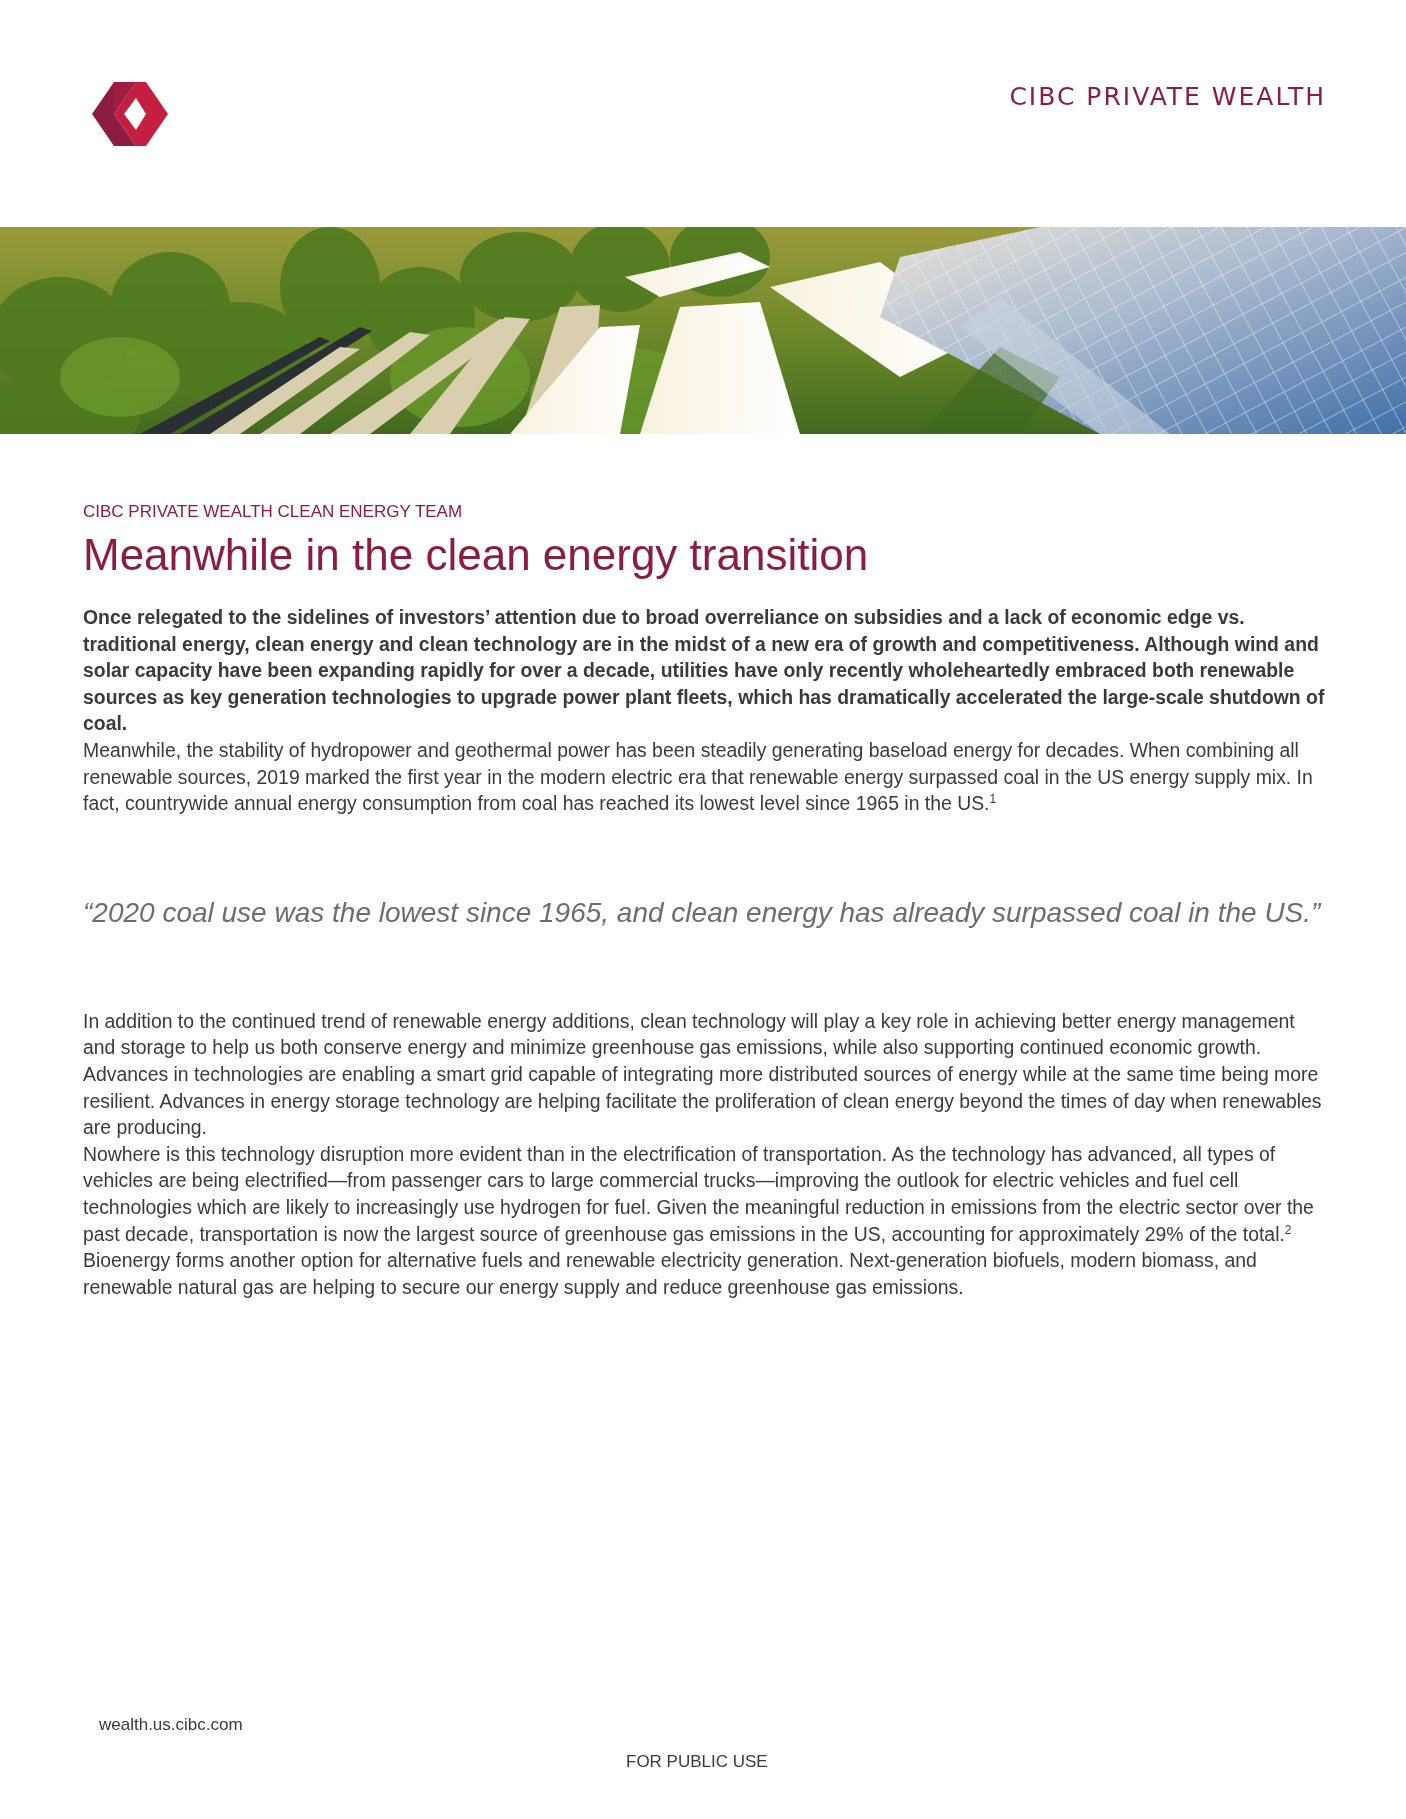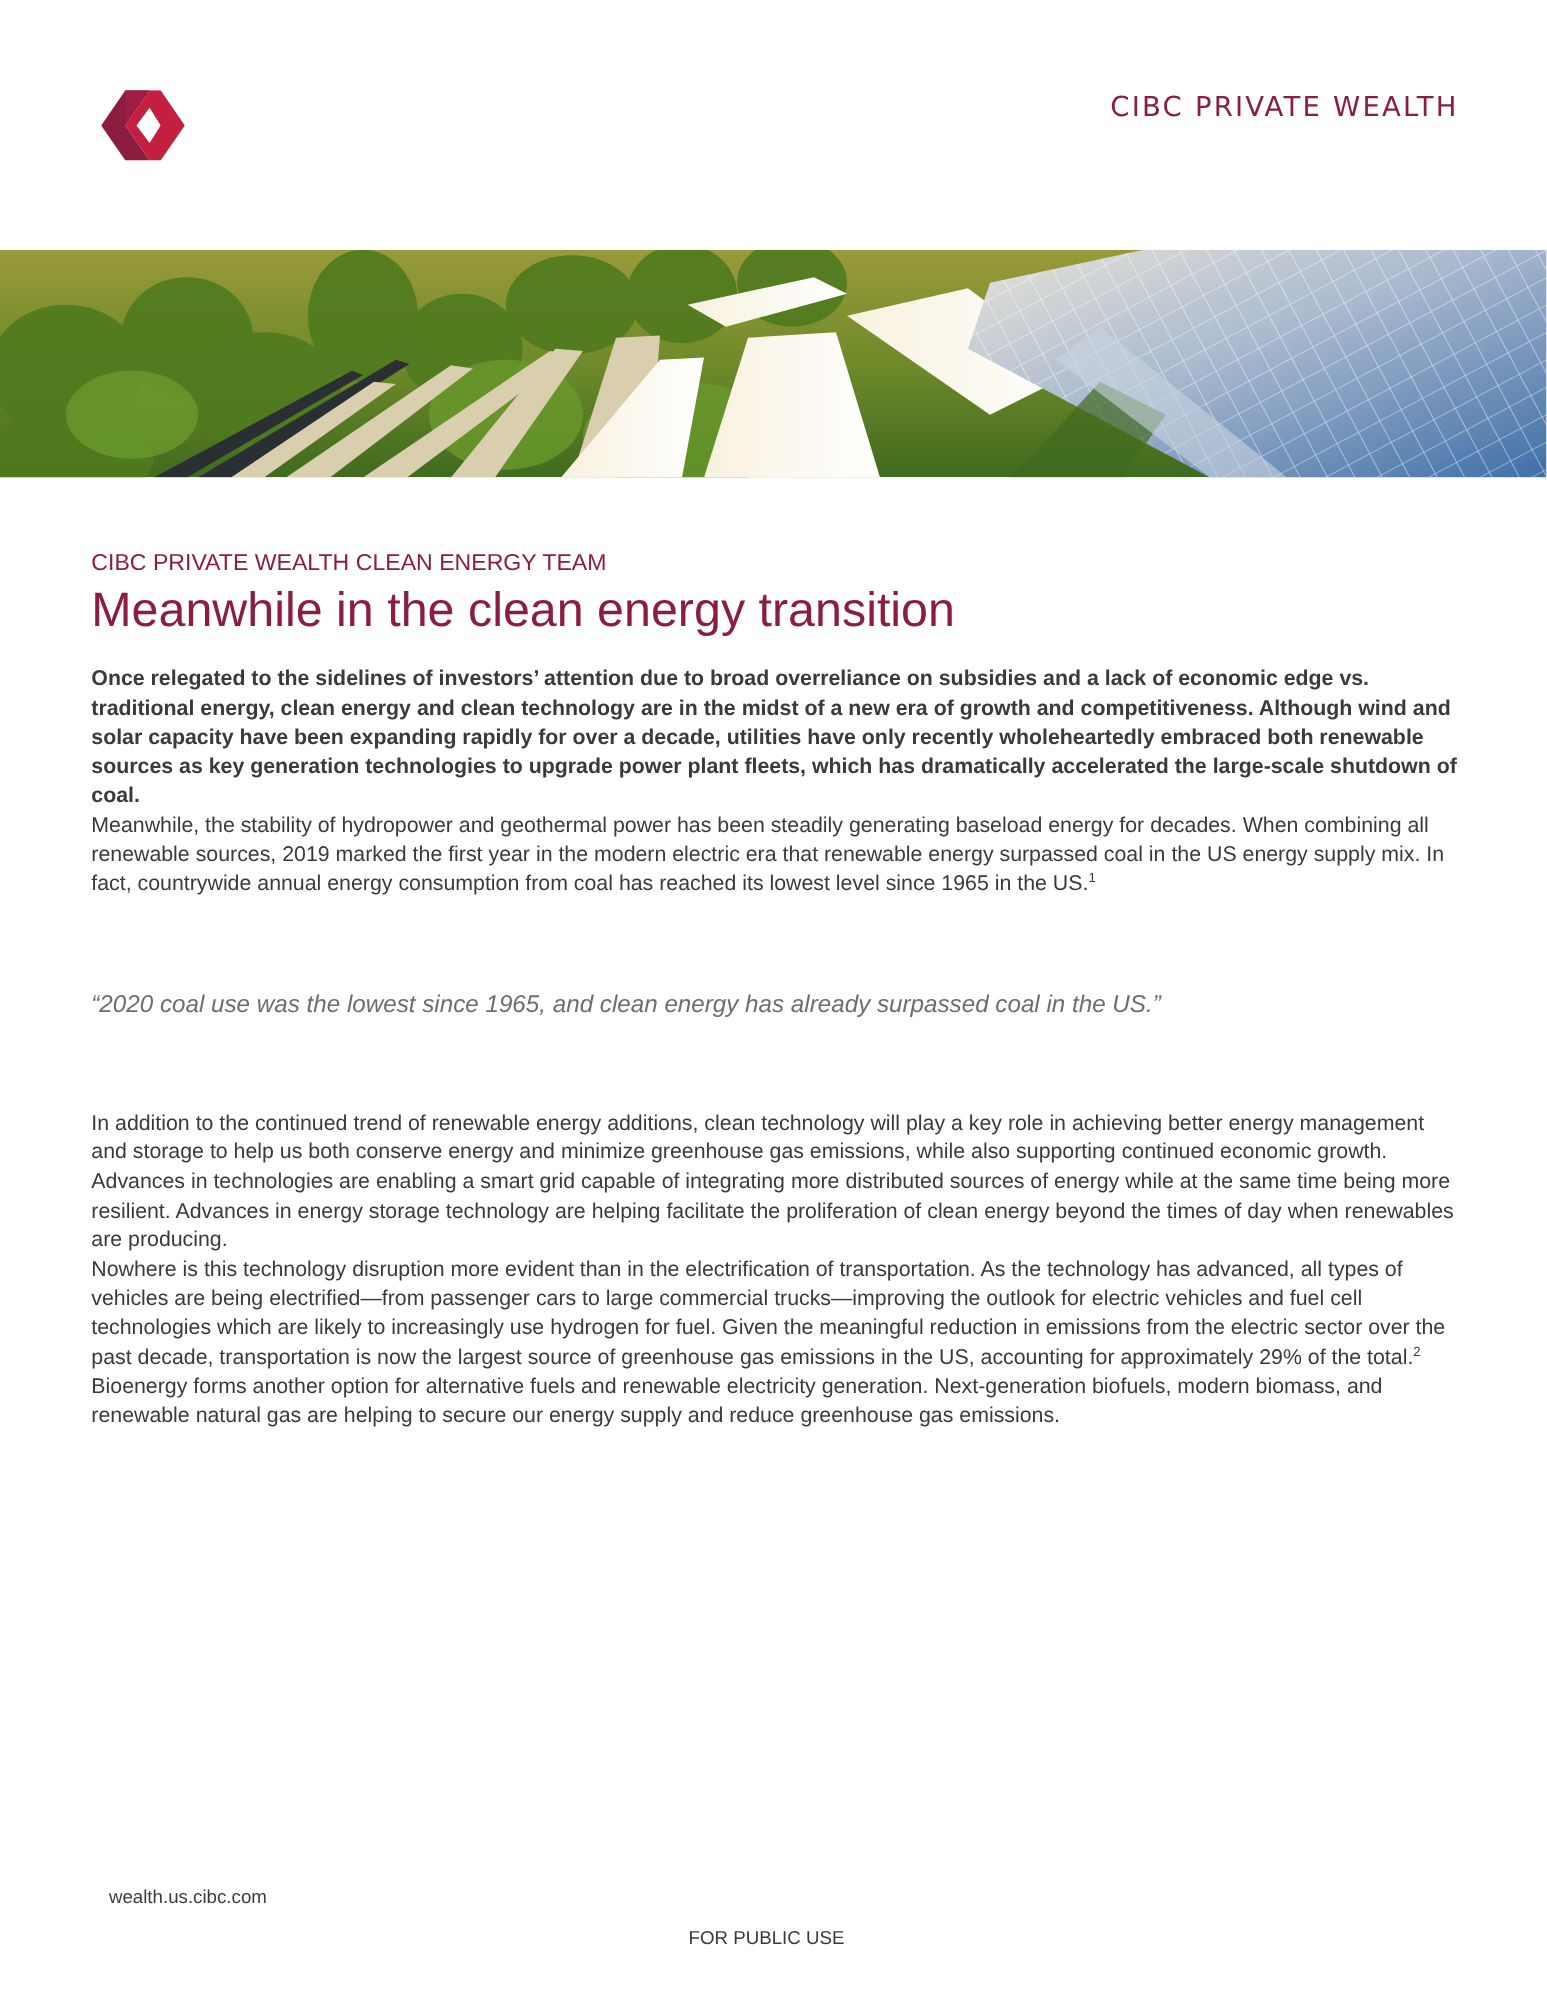--- a/index.html
+++ b/index.html
@@ -9,26 +9,26 @@
     .header { position: absolute; left: 0; top: 0; width: 1406px; height: 227px; }
     .logo { position: absolute; left: 82px; top: 82px; height: 64px; display: flex; align-items: center; }
     .logo-text { font-family: "DejaVu Sans", sans-serif; font-weight: bold; font-size: 66px; letter-spacing: -2px; color: #c41f3e; line-height: 64px; }
     .logo-mark { margin-left: 10px; width: 76px; height: 64px; }
     .brand-right { position: absolute; right: 80px; top: 82px; font-family: "DejaVu Sans", sans-serif; font-size: 25px; letter-spacing: 2px; color: #8b1d41; font-weight: normal; }
 
     .banner { position: absolute; left: 0; top: 227px; width: 1406px; height: 207px; overflow: hidden; }
     .banner svg { display: block; }
 
     .content { position: absolute; left: 83px; top: 500px; width: 1245px; }
-    .eyebrow { font-size: 21px; color: #8b1d41; line-height: 24px; letter-spacing: 0; }
+    .eyebrow { font-size: 17px; color: #8b1d41; line-height: 24px; letter-spacing: 0; }
     .title { font-size: 44px; color: #8b1d41; line-height: 54px; margin-top: 4px; font-weight: normal; }
     .para { font-size: 19.4px; line-height: 26.6px; color: #3a3a3a; }
     .para.first { margin-top: 22px; font-weight: bold; }
     .para sup { font-size: 12px; vertical-align: super; line-height: 0; }
-    .quote { font-size: 22px; line-height: 35px; font-style: italic; color: #6d6d6d; margin-top: 78px; margin-bottom: 78px; }
+    .quote { font-size: 28px; line-height: 35px; font-style: italic; color: #6d6d6d; margin-top: 78px; margin-bottom: 78px; }
 
     .footer { position: absolute; top: 1715px; left: 83px; width: 1240px; font-size: 17px; color: #3a3a3a; }
     .footer-left { position: absolute; left: 16px; top: 0; }
     .footer-center { position: absolute; left: 543px; top: 0; margin-top: 37px; }
   </style>
 </head>
 <body>
 
 <div class="header">
   <div class="logo">

